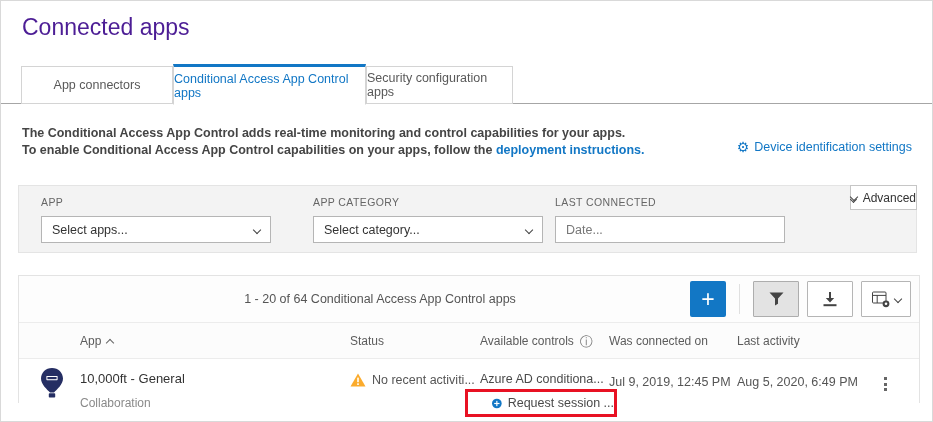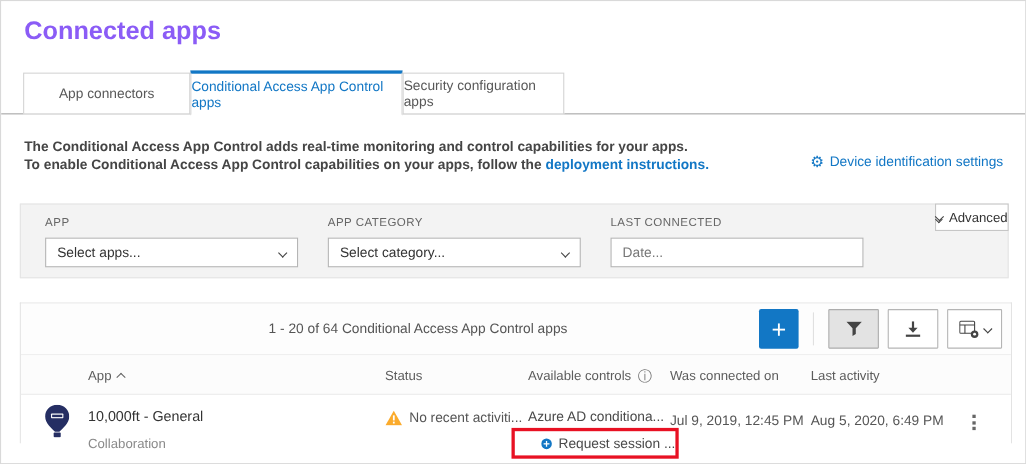--- a/index.html
+++ b/index.html
@@ -1,21 +1,21 @@
 <!DOCTYPE html>
 <html><head>
 <meta charset="utf-8">
 <style>
   * { margin:0; padding:0; box-sizing:border-box; }
   body { background:#fff; font-family:"Liberation Sans", sans-serif; }
   .page { position:relative; width:933px; height:422px; background:#fff;
           border:1px solid #d9d9d9; overflow:hidden; }
 
   
-  .page-title { position:absolute; left:21px; top:13px; font-size:23px; font-weight:bold; color:#8b5cf6; }
+  .page-title { position:absolute; left:21px; top:13px; font-size:23px; font-weight:normal; color:#4c1d95; }
 
   
   .tabstrip { position:absolute; left:0; right:0; top:62px; height:41px;
               padding-left:20px; display:flex; align-items:flex-end; }
   .tabstrip::after { content:""; position:absolute; left:0; right:0; bottom:0; height:1px; background:#a6a6a6; }
   .tab { position:relative; z-index:1; height:38px; background:#fff; border:1px solid #d4d4d4;
          display:flex; align-items:center; justify-content:center; font-size:12.5px; color:#595959;
          cursor:pointer; }
   .tab.active { height:41px; border-top:3px solid #1277c5; color:#1277c5; z-index:2; margin-bottom:-1px;
                 border-bottom:1px solid #fff; }
@@ -34,21 +34,21 @@
   .filter-panel { position:absolute; left:17px; top:184px; width:899px; height:68px;
                   background:#f3f3f3; border:1px solid #e4e4e4; }
   .advanced-btn { position:absolute; top:-1px; right:-1px; height:25px; padding:0 0;
                   background:#fff; border:1px solid #c6c6c6; display:flex; align-items:center; gap:6px;
                   font-size:12px; color:#333; cursor:pointer; }
   .dbl-chev { display:flex; flex-direction:column; gap:-2px; }
   .chev { width:6px; height:6px; border-right:1.5px solid #444; border-bottom:1.5px solid #444;
           transform:rotate(45deg); }
   .chev.small { width:5px; height:5px; margin-top:-3px; }
   .filter-group { position:absolute; top:10px; }
-  .fg-0 { left:22px; } .fg-1 { left:279px; } .fg-2 { left:536px; }
+  .fg-0 { left:22px; } .fg-1 { left:294px; } .fg-2 { left:536px; }
   .filter-label { font-size:10.5px; color:#666; letter-spacing:.4px; }
   .filter-select { margin-top:8px; width:230px; height:27px; background:#fff; border:1px solid #b5b5b5;
                    display:flex; align-items:center; justify-content:space-between; padding:0 10px;
                    font-size:12.5px; color:#333; cursor:pointer; }
   .filter-input { margin-top:8px; width:230px; height:27px; background:#fff; border:1px solid #b5b5b5;
                   display:flex; align-items:center; padding:0 10px; font-size:12.5px; color:#777; }
 
   
   .table-box { position:absolute; left:17px; top:274px; width:902px; height:128px;
                background:#fff; border:1px solid #e3e3e3; border-bottom:none; }

